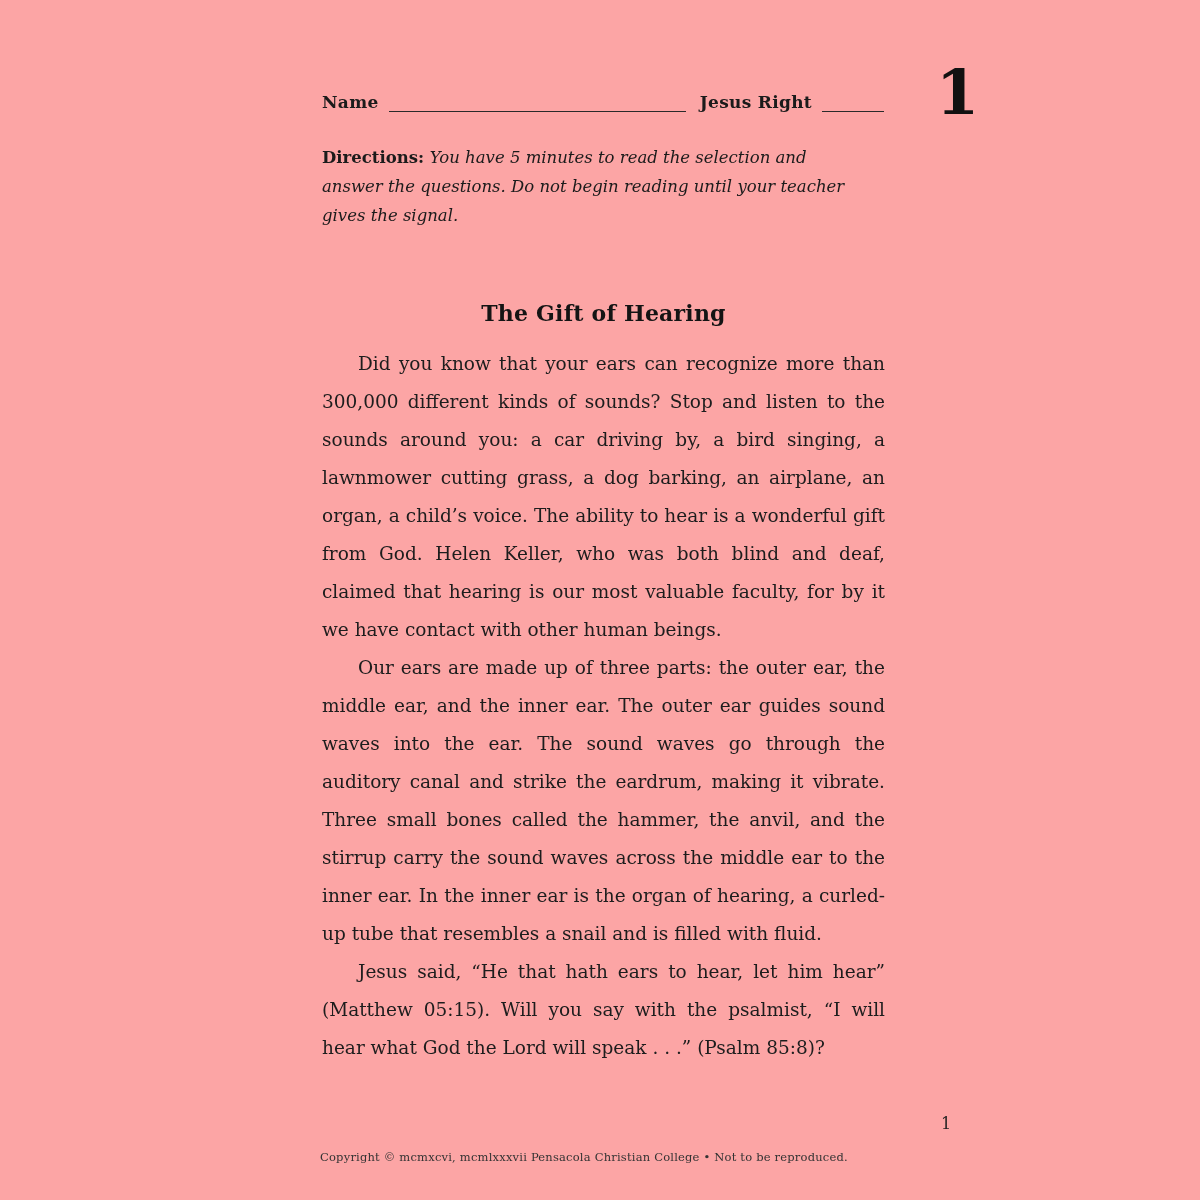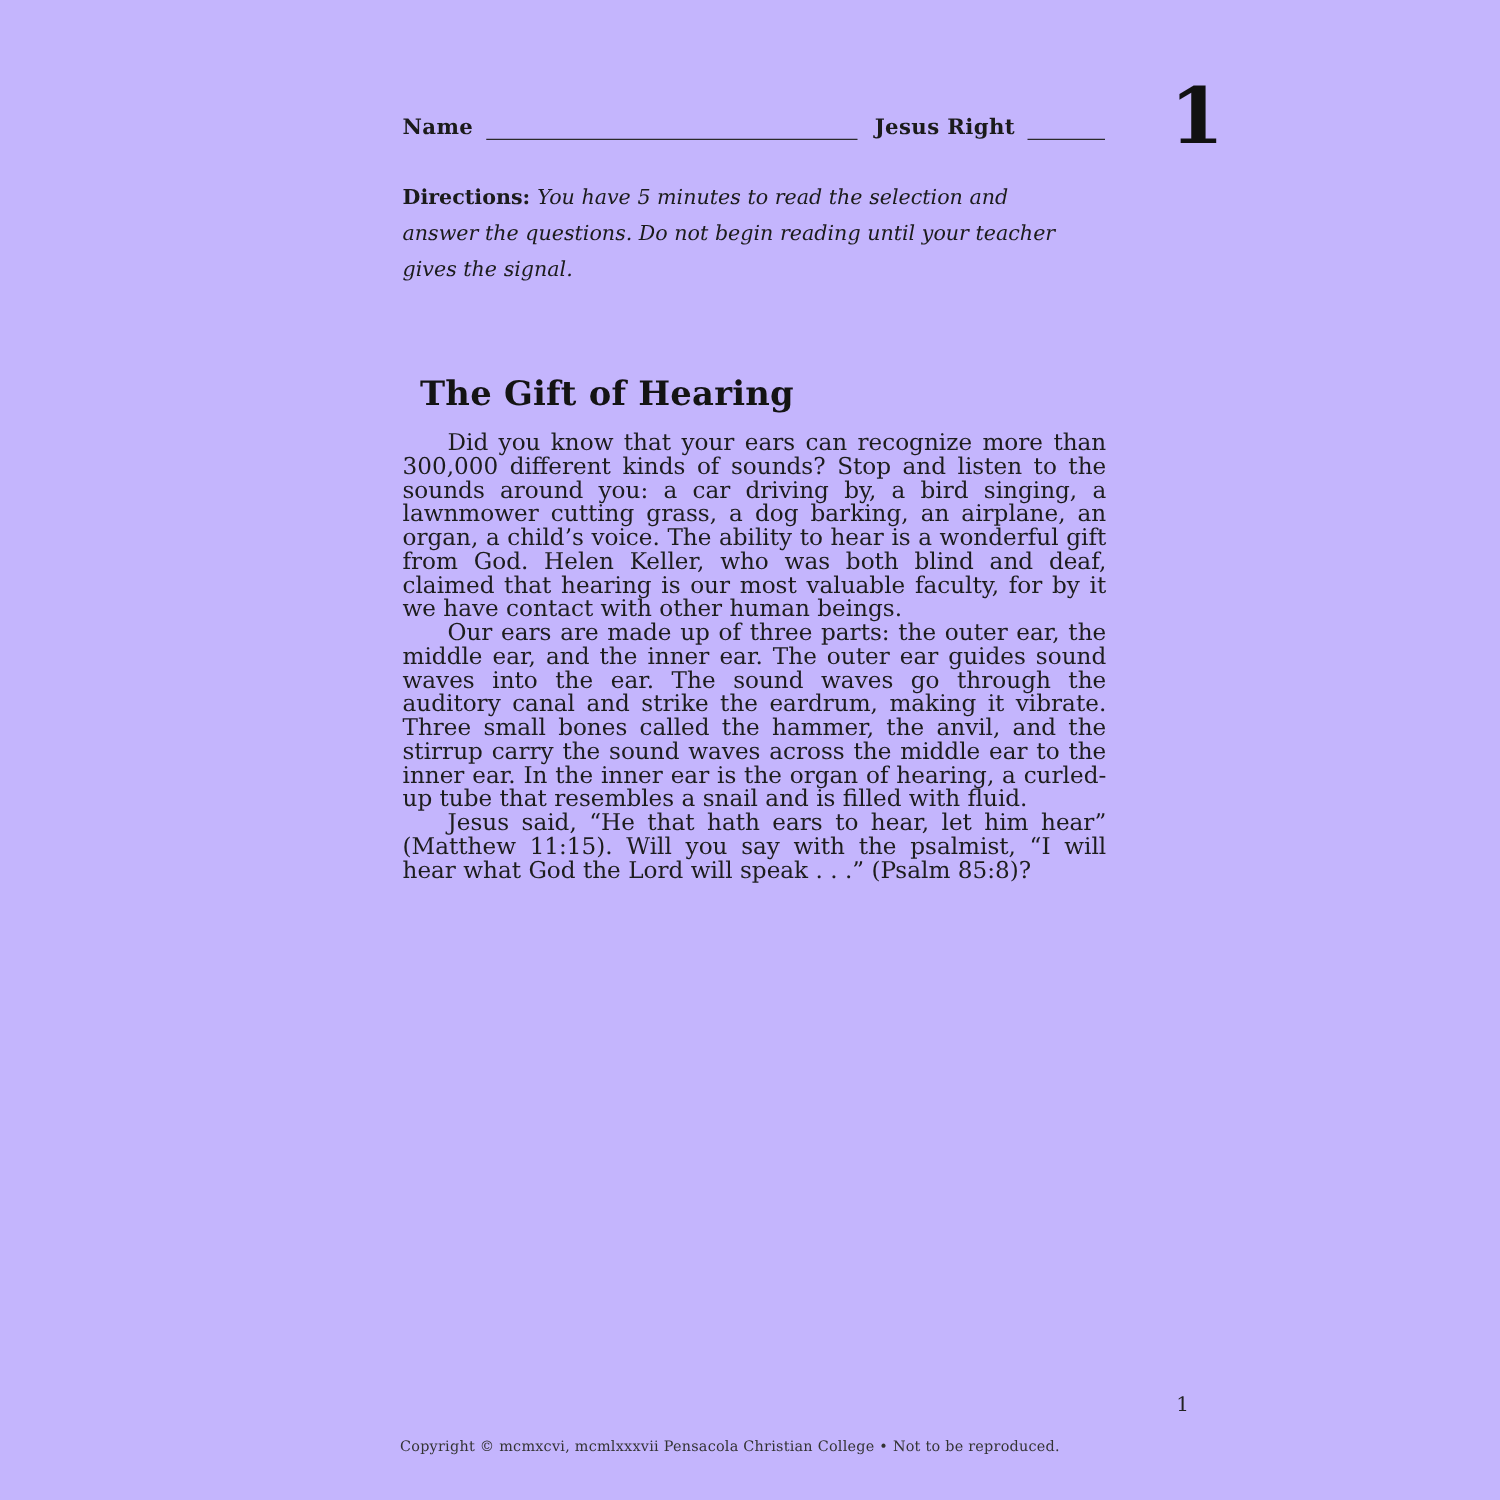--- a/index.html
+++ b/index.html
@@ -1,21 +1,21 @@
 <!DOCTYPE html>
 <html><head>
 <meta charset="utf-8">
 <style>
   * { margin: 0; padding: 0; box-sizing: border-box; }
   html, body { background: #ffffff; }
   .page {
     position: relative;
     width: 1200px;
     height: 1200px;
-    background: #c4b5fd;
+    background: #fca5a5;
     font-family: "DejaVu Serif", "Liberation Serif", serif;
     color: #1b1b1b;
     overflow: hidden;
   }
 
   
   .header-row {
     position: absolute;
     left: 322px;
     top: 92px;
@@ -51,35 +51,36 @@
     width: 540px;
     font-size: 16.5px;
     line-height: 29px;
   }
   .directions-label { font-weight: bold; margin-top: 32px; }
   .directions-text { font-style: italic; }
 
   
   .article-title {
     position: absolute;
-    left: 336px;
+    left: 322px;
     top: 300px;
     width: 563px;
-    font-size: 27px;
+    text-align: center;
+    font-size: 22px;
     font-weight: bold;
     letter-spacing: 0.2px;
     color: #141414;
   }
   .article-body {
     position: absolute;
     left: 322px;
     top: 345px;
     width: 563px;
     font-size: 18.5px;
-    line-height: 19px;
+    line-height: 38px;
     text-align: justify;
     color: #1d1d1d;
   }
   .article-body p {
     text-indent: 36px;
     margin: 0;
   }
 
   
   .page-number {
@@ -115,19 +116,19 @@
   <div class="directions">
     <span class="directions-label">Directions: </span>
     <span class="directions-text">You have 5 minutes to read the selection and answer the questions.  Do not begin reading until your teacher gives the signal.</span>
   </div>
 
   <h1 class="article-title">The Gift of Hearing</h1>
 
   <div class="article-body">
     <p>Did you know that your ears can recognize more than 300,000 different kinds of sounds?  Stop and listen to the sounds around you: a car driving by, a bird singing, a lawnmower cutting grass, a dog barking, an airplane, an organ, a child’s voice.  The ability to hear is a wonderful gift from God.  Helen Keller, who was both blind and deaf, claimed that hearing is our most valuable faculty, for by it we have contact with other human beings.</p>
     <p>Our ears are made up of three parts: the outer ear, the middle ear, and the inner ear.  The outer ear guides sound waves into the ear.  The sound waves go through the auditory canal and strike the eardrum, making it vibrate.  Three small bones called the hammer, the anvil, and the stirrup carry the sound waves across the middle ear to the inner ear.  In the inner ear is the organ of hearing, a curled-up tube that resembles a snail and is filled with fluid.</p>
-    <p>Jesus said, “He that hath ears to hear, let him hear” (Matthew 11:15).  Will you say with the psalmist, “I will hear what God the Lord will speak . . .” (Psalm 85:8)?</p>
+    <p>Jesus said, “He that hath ears to hear, let him hear” (Matthew 05:15).  Will you say with the psalmist, “I will hear what God the Lord will speak . . .” (Psalm 85:8)?</p>
   </div>
 
   <div class="page-number">1</div>
   <div class="copyright">Copyright © mcmxcvi, mcmlxxxvii   Pensacola Christian College • Not to be reproduced.</div>
 
 </div>
 
 </body></html>

